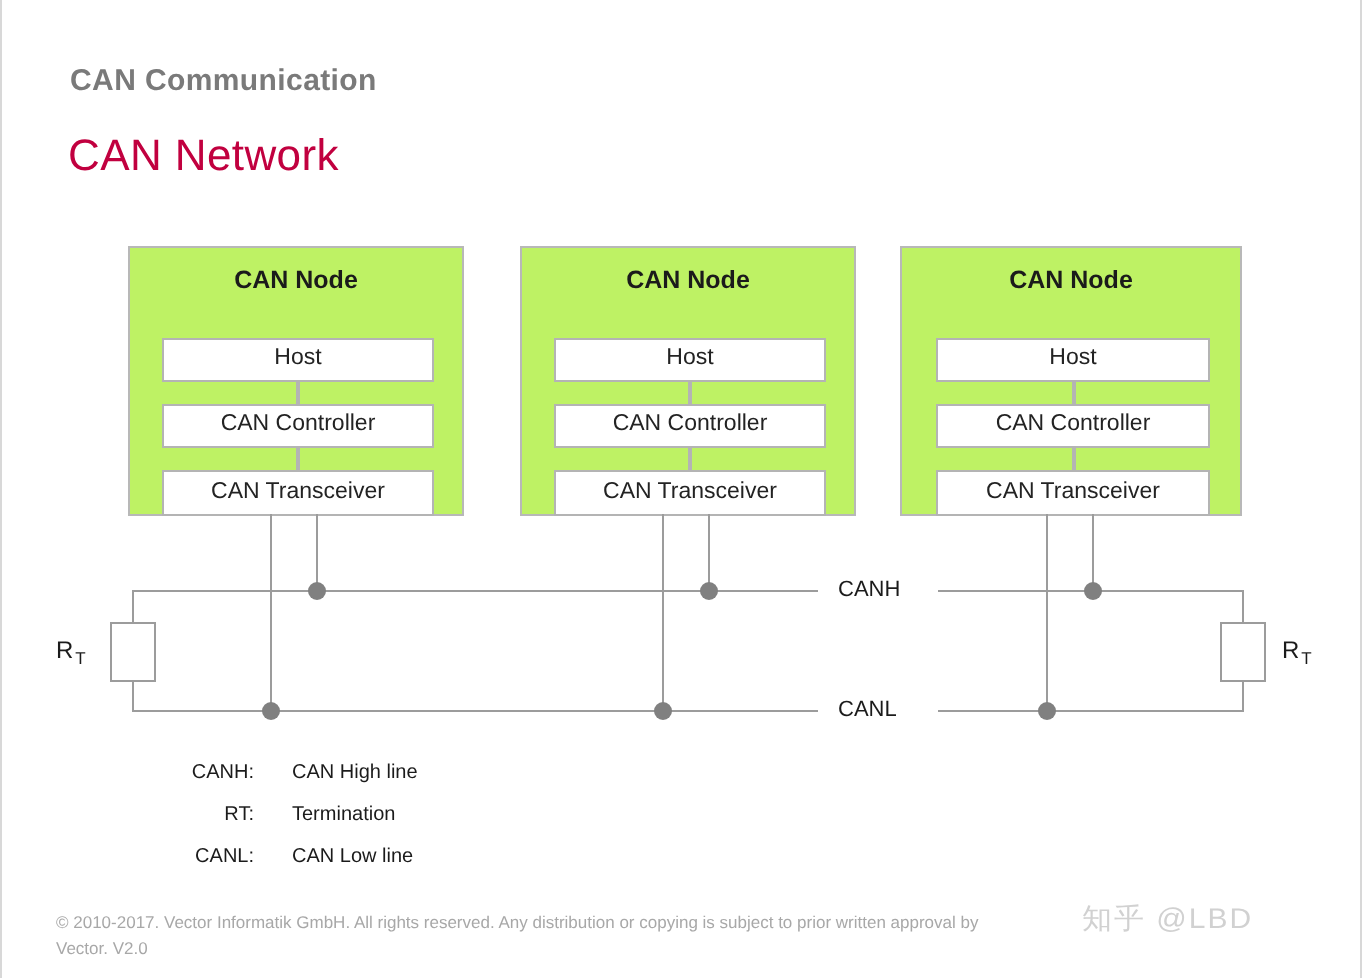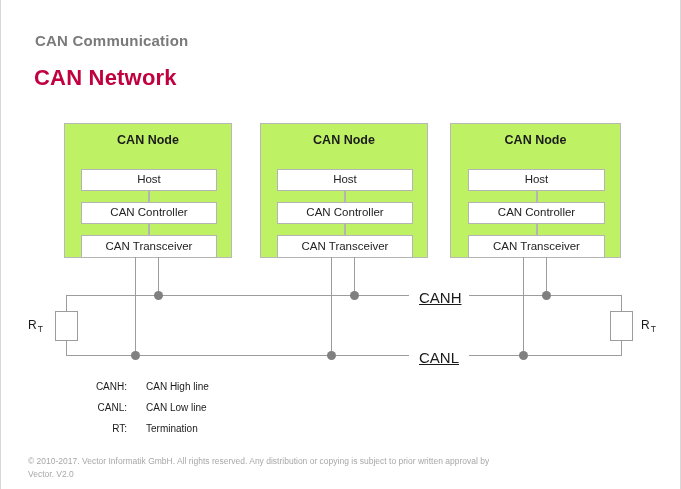--- a/index.html
+++ b/index.html
@@ -19,21 +19,21 @@
     padding-left:36px;
   }
   
   #kicker{
     position:absolute;left:34px;top:32px;
     font-size:15px;font-weight:bold;color:#7a7a7a;
     letter-spacing:.2px;white-space:nowrap;
   }
   #title{
     position:absolute;left:33px;top:65px;
-    font-size:22px;font-weight:bold;color:#c1003f;
+    font-size:22px;font-weight:normal;color:#c1003f;
     letter-spacing:.2px;white-space:nowrap;
   }
   
   .node{
     position:absolute;
     background:#bef264;
     border:1px solid #b8b8b8;
     box-sizing:border-box;
   }
   .node-title{
@@ -65,21 +65,21 @@
   .res{
     position:absolute;
     background:#ffffff;border:1px solid #9c9c9c;
     box-sizing:border-box;
   }
   .reslabel{
     position:absolute;font-size:12px;color:#1b1b1b;white-space:nowrap;text-align:right;
   }
   .reslabel sub{font-size:8.5px;vertical-align:baseline;position:relative;top:3px;left:1px;}
   .buslabel{
-    position:absolute;font-size:15px;color:#1b1b1b;white-space:nowrap;text-decoration:underline;
+    position:absolute;font-size:11px;color:#1b1b1b;white-space:nowrap;
   }
   
   #legend{position:absolute;left:60px;top:376px;font-size:10px;color:#1b1b1b;}
   .lrow{height:21px;line-height:21px;white-space:nowrap;}
   .lkey{display:inline-block;width:66px;text-align:right;}
   .lval{display:inline-block;margin-left:19px;}
   
   #footer{
     position:absolute;left:27px;top:455px;width:628px;
     font-size:8.5px;line-height:13px;color:#a8a8a8;
@@ -169,26 +169,27 @@
   </div>
 
   <div class="buslabel" style="left:418px;top:289px;">CANH</div>
   <div class="buslabel" style="left:418px;top:349px;">CANL</div>
 
   <div id="legend">
     <div class="lrow">
       <span class="lkey">CANH:</span><span class="lval">CAN High line</span>
     </div>
     <div class="lrow">
-      <span class="lkey">CANL:</span><span class="lval">CAN Low line</span>
+      <span class="lkey">RT:</span><span class="lval">Termination</span>
     </div>
     <div class="lrow">
-      <span class="lkey">RT:</span><span class="lval">Termination</span>
+      <span class="lkey">CANL:</span><span class="lval">CAN Low line</span>
     </div>
   </div>
 
   <div id="footer">
     <div>© 2010-2017. Vector Informatik GmbH. All rights reserved. Any distribution or copying is subject to prior written approval by</div>
     <div>Vector. V2.0</div>
   </div>
 
+  <div id="watermark">知乎 @LBD</div>
 
 </div>
 
 </body></html>

